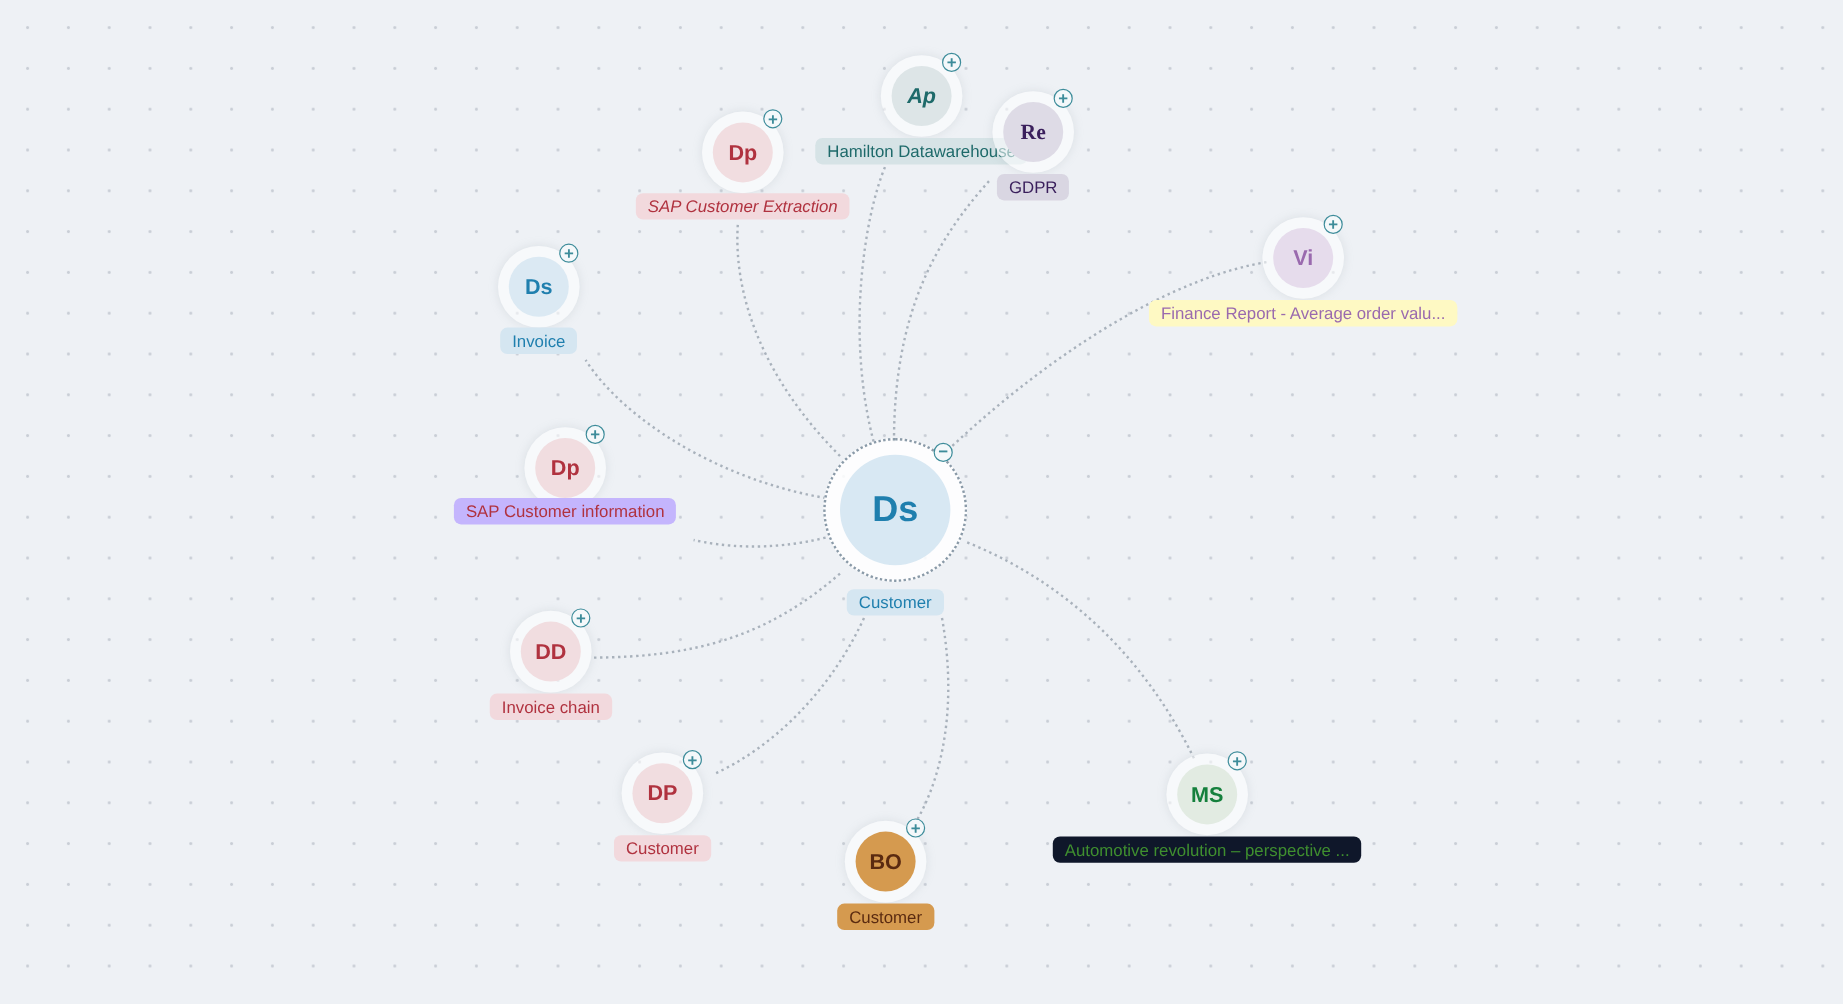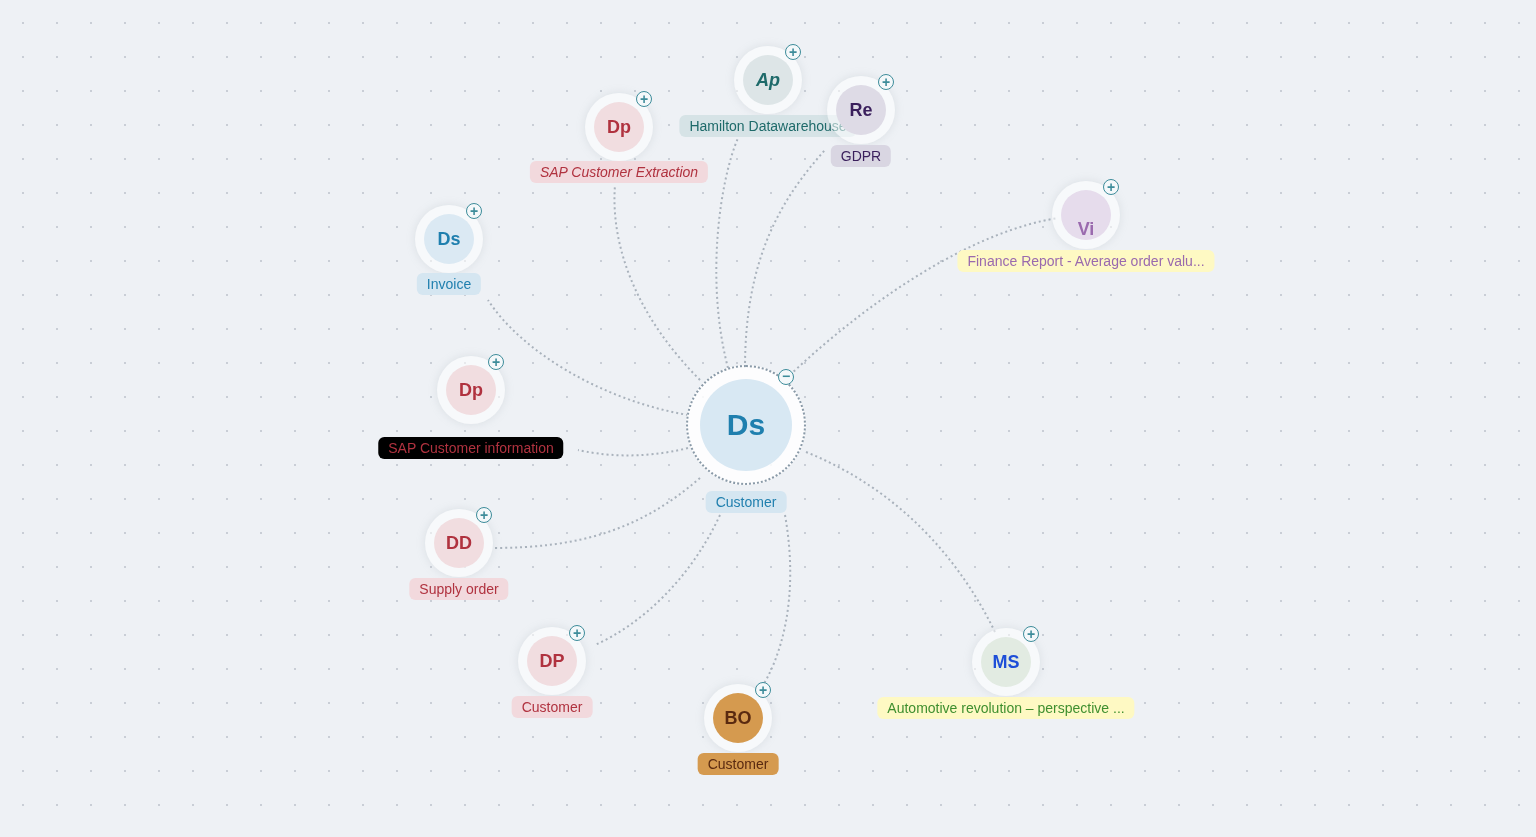--- a/index.html
+++ b/index.html
@@ -63,21 +63,21 @@
       <div class="node" style="left: 734px; top: 46px; width: 68px; height: 68px;">
         <div class="halo" style="left: 0px; top: 0px; width: 68px; height: 68px;"></div>
         <div class="circle" style="left: 9px; top: 9px; width: 50px; height: 50px; background: rgb(221, 229, 231); color: rgb(30, 106, 106); font-size: 18px; font-style: italic;">
           <span>Ap</span>
         </div>
         <div class="plus" style="left: 51px; top: -2px;">+</div>
       </div>
       <div class="label" style="left: 768px; top: 115px; background: rgb(214, 227, 230); color: rgb(30, 106, 106);">Hamilton Datawarehouse</div>
       <div class="node" style="left: 827px; top: 76px; width: 68px; height: 68px;">
         <div class="halo" style="left: 0px; top: 0px; width: 68px; height: 68px;"></div>
-        <div class="circle" style="left: 9px; top: 9px; width: 50px; height: 50px; background: rgb(222, 219, 230); color: rgb(58, 31, 92); font-size: 18px;">
+        <div class="circle" style="left: 9px; top: 9px; width: 50px; height: 50px; background: rgb(222, 219, 230); color: rgb(58, 31, 92); font-size: 18px; font-family: Liberation Serif, serif;">
           <span>Re</span>
         </div>
         <div class="plus" style="left: 51px; top: -2px;">+</div>
       </div>
       <div class="label" style="left: 861px; top: 145px; background: rgb(217, 214, 226); color: rgb(58, 31, 92);">GDPR</div>
       <div class="node" style="left: 585px; top: 93px; width: 68px; height: 68px;">
         <div class="halo" style="left: 0px; top: 0px; width: 68px; height: 68px;"></div>
         <div class="circle" style="left: 9px; top: 9px; width: 50px; height: 50px; background: rgb(241, 221, 224); color: rgb(176, 50, 63); font-size: 18px;">
           <span>Dp</span>
         </div>
@@ -87,66 +87,66 @@
       <div class="node" style="left: 415px; top: 205px; width: 68px; height: 68px;">
         <div class="halo" style="left: 0px; top: 0px; width: 68px; height: 68px;"></div>
         <div class="circle" style="left: 9px; top: 9px; width: 50px; height: 50px; background: rgb(219, 233, 243); color: rgb(31, 127, 174); font-size: 18px;">
           <span>Ds</span>
         </div>
         <div class="plus" style="left: 51px; top: -2px;">+</div>
       </div>
       <div class="label" style="left: 449px; top: 273px; background: rgb(213, 230, 241); color: rgb(31, 127, 174);">Invoice</div>
       <div class="node" style="left: 1052px; top: 181px; width: 68px; height: 68px;">
         <div class="halo" style="left: 0px; top: 0px; width: 68px; height: 68px;"></div>
-        <div class="circle" style="left: 9px; top: 9px; width: 50px; height: 50px; background: rgb(230, 220, 236); color: rgb(154, 106, 174); font-size: 18px; align-items: flex-end;">
+        <div class="circle" style="left: 9px; top: 9px; width: 50px; height: 50px; background: rgb(230, 220, 236); color: rgb(154, 106, 174); font-size: 18px;">
           <span>Vi</span>
         </div>
         <div class="plus" style="left: 51px; top: -2px;">+</div>
       </div>
       <div class="label" style="left: 1086px; top: 250px; background: #fef9c3; color: rgb(154, 106, 174);">Finance Report - Average order valu...</div>
       <div class="node" style="left: 437px; top: 356px; width: 68px; height: 68px;">
         <div class="halo" style="left: 0px; top: 0px; width: 68px; height: 68px;"></div>
         <div class="circle" style="left: 9px; top: 9px; width: 50px; height: 50px; background: rgb(241, 221, 224); color: rgb(176, 50, 63); font-size: 18px;">
           <span>Dp</span>
         </div>
         <div class="plus" style="left: 51px; top: -2px;">+</div>
       </div>
-      <div class="label" style="left: 471px; top: 437px; background: #000000; color: rgb(176, 50, 63);">SAP Customer information</div>
+      <div class="label" style="left: 471px; top: 415px; background: #c4b5fd; color: rgb(176, 50, 63);">SAP Customer information</div>
       <div class="node" style="left: 425px; top: 509px; width: 68px; height: 68px;">
         <div class="halo" style="left: 0px; top: 0px; width: 68px; height: 68px;"></div>
         <div class="circle" style="left: 9px; top: 9px; width: 50px; height: 50px; background: rgb(241, 221, 224); color: rgb(176, 50, 63); font-size: 18px;">
           <span>DD</span>
         </div>
         <div class="plus" style="left: 51px; top: -2px;">+</div>
       </div>
-      <div class="label" style="left: 459px; top: 578px; background: rgb(242, 217, 221); color: rgb(176, 50, 63);">Supply order</div>
+      <div class="label" style="left: 459px; top: 578px; background: rgb(242, 217, 221); color: rgb(176, 50, 63);">Invoice chain</div>
       <div class="node" style="left: 518px; top: 627px; width: 68px; height: 68px;">
         <div class="halo" style="left: 0px; top: 0px; width: 68px; height: 68px;"></div>
         <div class="circle" style="left: 9px; top: 9px; width: 50px; height: 50px; background: rgb(241, 221, 224); color: rgb(176, 50, 63); font-size: 18px;">
           <span>DP</span>
         </div>
         <div class="plus" style="left: 51px; top: -2px;">+</div>
       </div>
       <div class="label" style="left: 552px; top: 696px; background: rgb(242, 217, 221); color: rgb(176, 50, 63);">Customer</div>
       <div class="node" style="left: 704px; top: 684px; width: 68px; height: 68px;">
         <div class="halo" style="left: 0px; top: 0px; width: 68px; height: 68px;"></div>
         <div class="circle" style="left: 9px; top: 9px; width: 50px; height: 50px; background: rgb(213, 154, 79); color: rgb(90, 42, 16); font-size: 18px;">
           <span>BO</span>
         </div>
         <div class="plus" style="left: 51px; top: -2px;">+</div>
       </div>
       <div class="label" style="left: 738px; top: 753px; background: rgb(213, 154, 79); color: rgb(90, 42, 16);">Customer</div>
       <div class="node" style="left: 972px; top: 628px; width: 68px; height: 68px;">
         <div class="halo" style="left: 0px; top: 0px; width: 68px; height: 68px;"></div>
-        <div class="circle" style="left: 9px; top: 9px; width: 50px; height: 50px; background: rgb(226, 235, 226); color: #1d4ed8; font-size: 18px;">
+        <div class="circle" style="left: 9px; top: 9px; width: 50px; height: 50px; background: rgb(226, 235, 226); color: #15803d; font-size: 18px;">
           <span>MS</span>
         </div>
         <div class="plus" style="left: 51px; top: -2px;">+</div>
       </div>
-      <div class="label" style="left: 1006px; top: 697px; background: #fef9c3; color: rgb(63, 143, 47);">Automotive revolution – perspective ...</div>
+      <div class="label" style="left: 1006px; top: 697px; background: #0f172a; color: rgb(63, 143, 47);">Automotive revolution – perspective ...</div>
     </div>
 
   <div class="node" id="center-node" style="left: 686px; top: 365px; width: 120px; height: 120px;">
     <div class="center-ring" style="left: 0px; top: 0px; width: 120px; height: 120px;"></div>
     <div class="circle" id="center-circle" style="left: 14px; top: 14px; width: 92px; height: 92px; background: rgb(216, 232, 243); color: rgb(31, 127, 174); font-size: 30px;">
       <span>Ds</span>
     </div>
     <div class="plus" id="center-minus" style="left: 92px; top: 4px; line-height: 12px;">−</div>
   </div>
   <div class="label" id="center-label" style="left: 746px; top: 491px; background: rgb(213, 230, 241); color: rgb(31, 127, 174);">Customer</div>

